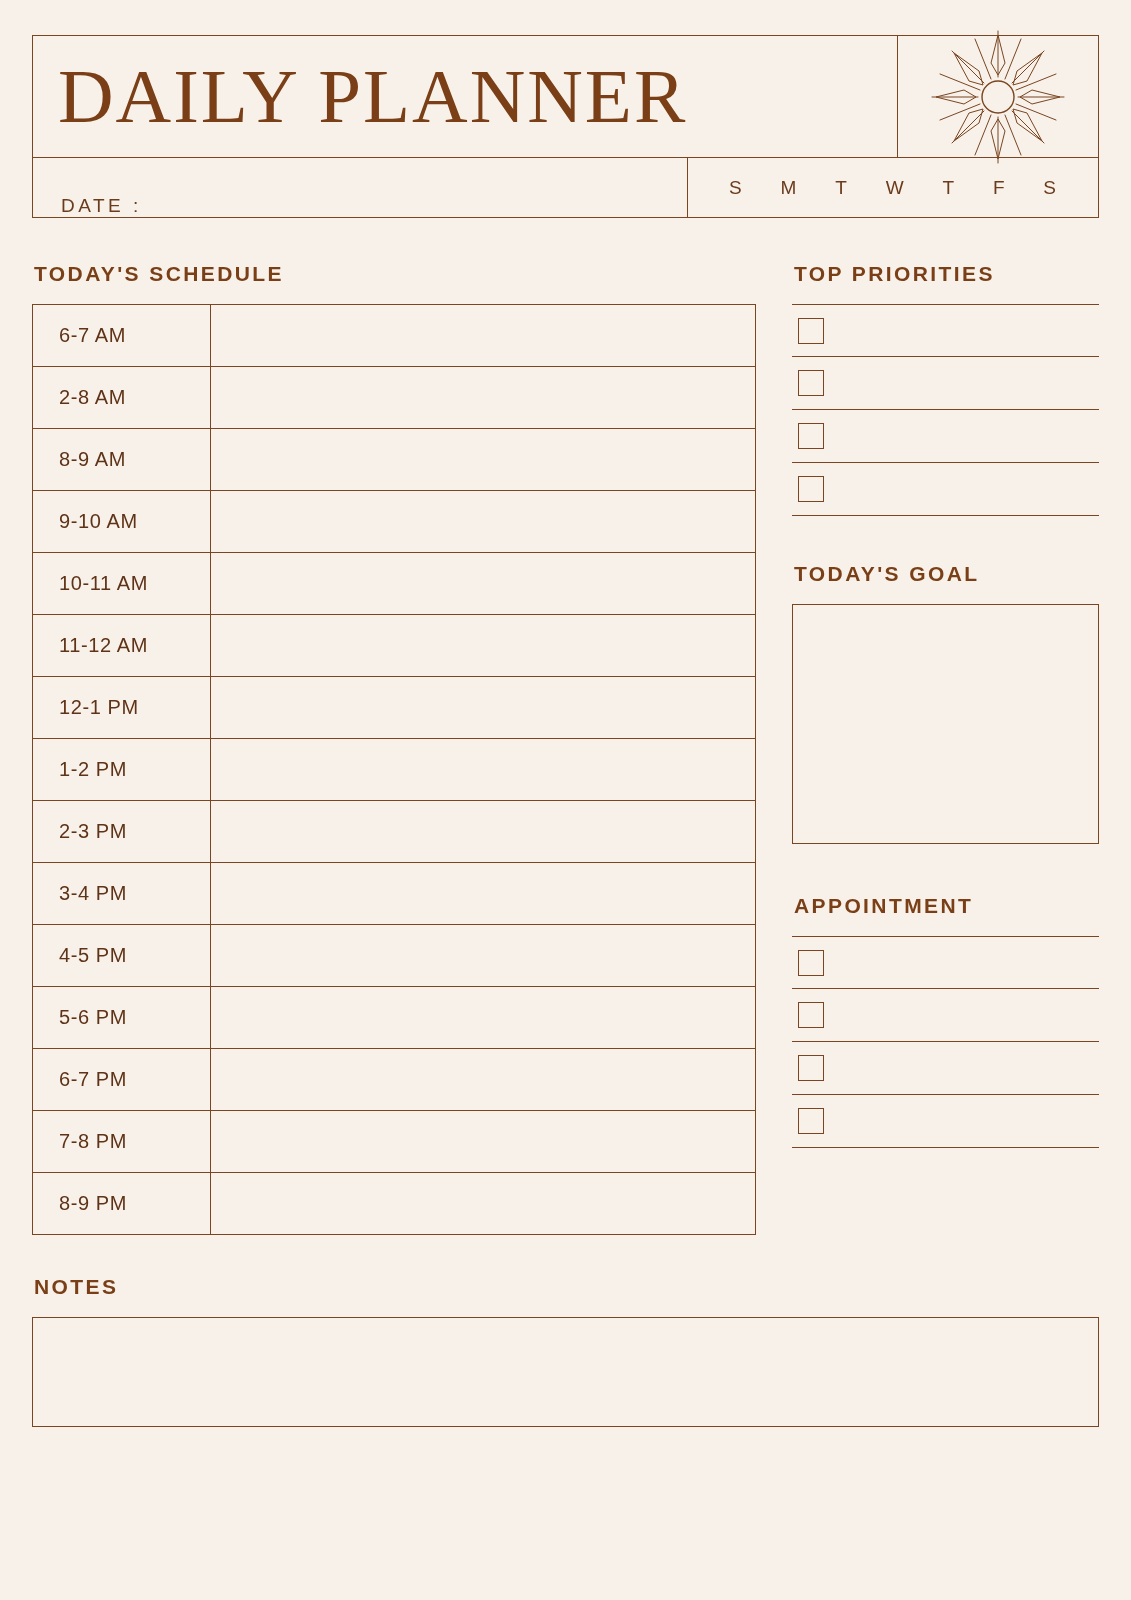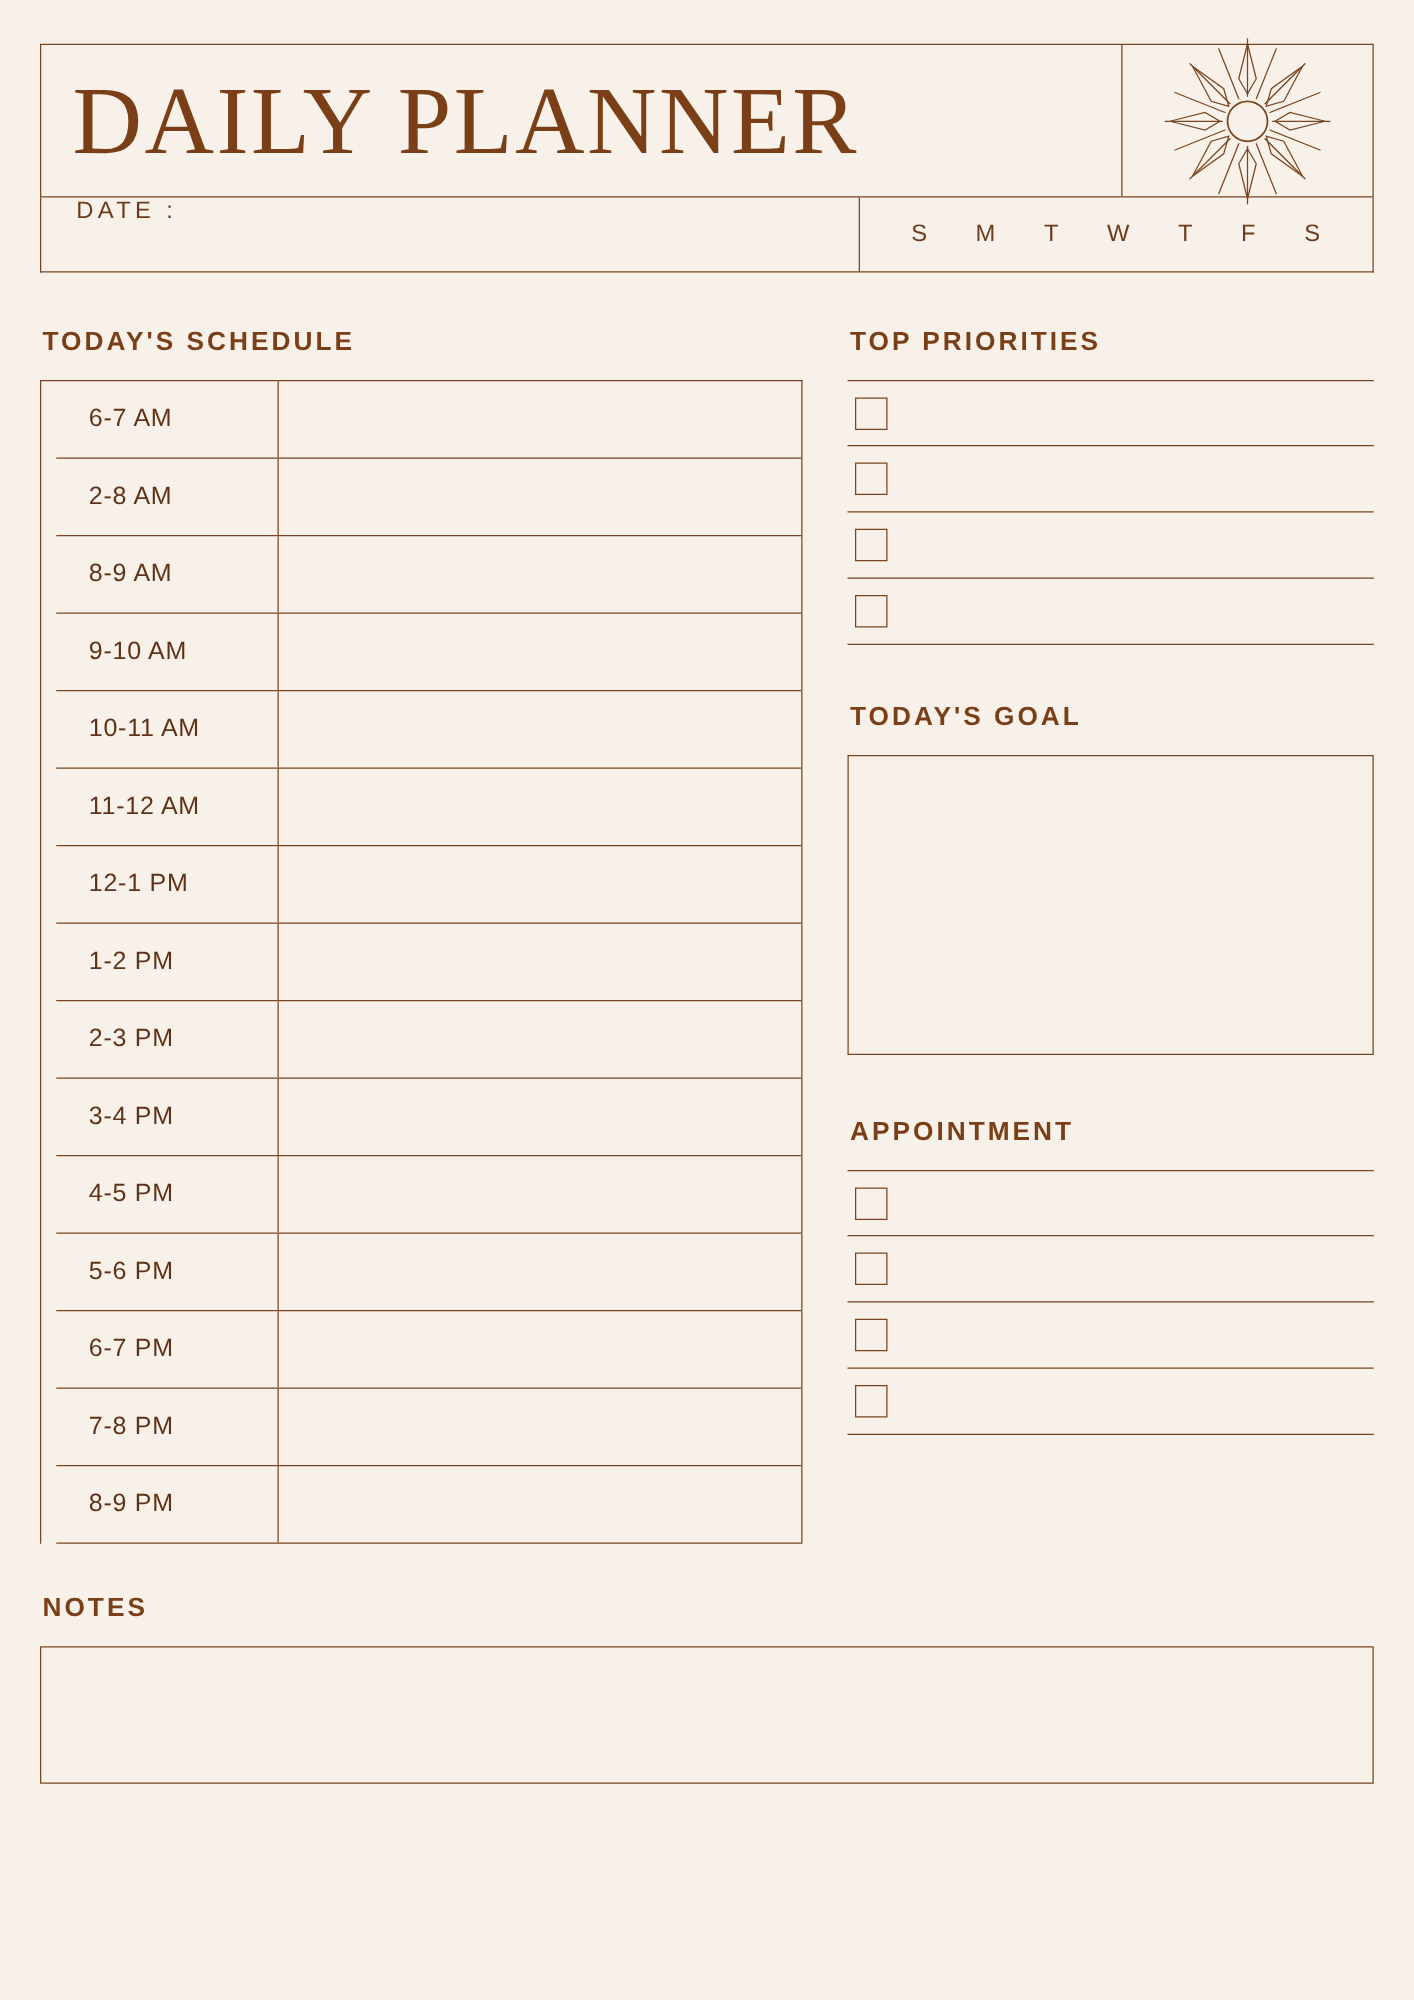--- a/index.html
+++ b/index.html
@@ -56,21 +56,21 @@
   .date-row {
     display: flex;
     border: 1.5px solid #7a4520;
     border-top: none;
     height: 60px;
     box-sizing: border-box;
   }
   .date-cell {
     flex: 1 1 auto;
     display: flex;
-    align-items: flex-start;
+    align-items: flex-end;
     padding-left: 28px;
     border-right: 1.5px solid #7a4520;
     box-sizing: border-box;
   }
   .date-label {
     font-size: 19px;
     letter-spacing: 3.5px;
     color: #6b3b1c;
   }
   .days-cell {
@@ -86,37 +86,36 @@
     letter-spacing: 1px;
     color: #6b3b1c;
   }
 
   
   .columns {
     display: flex;
     margin-top: 44px;
     gap: 36px;
   }
-  .col-left { width: 610px; }
+  .col-left { width: 724px; }
   .col-right { flex: 1 1 auto; }
 
   .section-title {
     font-size: 21px;
     font-weight: bold;
     letter-spacing: 2.4px;
     color: #7a3f16;
     margin: 0 0 18px 2px;
   }
 
   
   .schedule {
     border: 1.5px solid #7a4520;
     border-bottom: none;
     box-sizing: border-box;
-    padding-left: 12px;
   }
   .srow {
     display: flex;
     height: 62px;
     border-bottom: 1.5px solid #7a4520;
     box-sizing: border-box;
   }
   .stime {
     width: 178px;
     display: flex;

